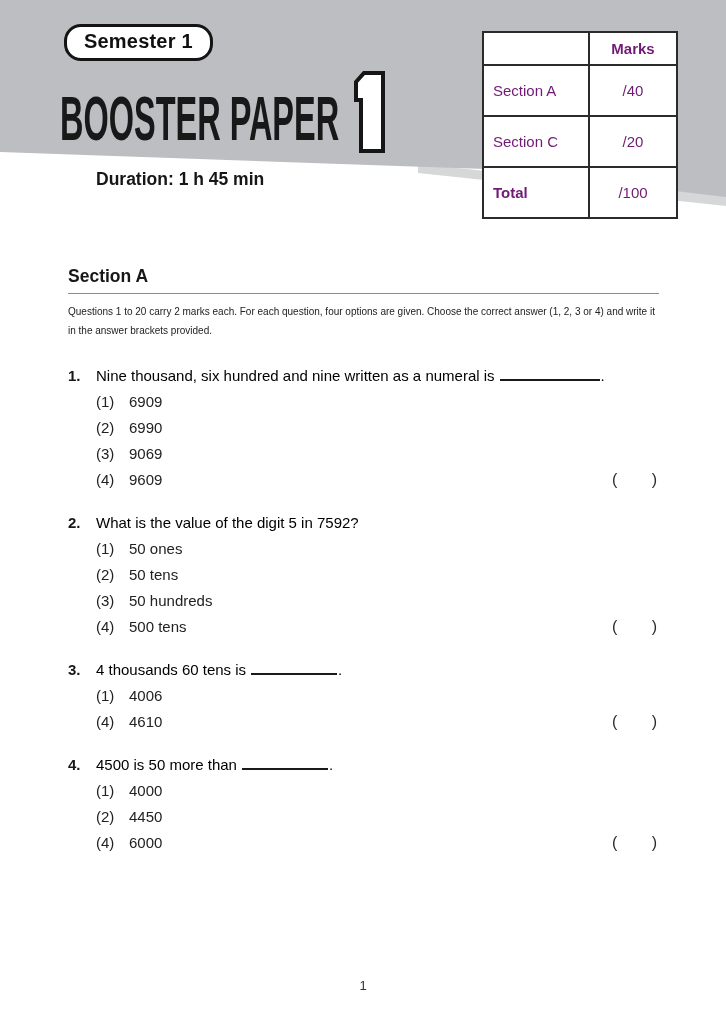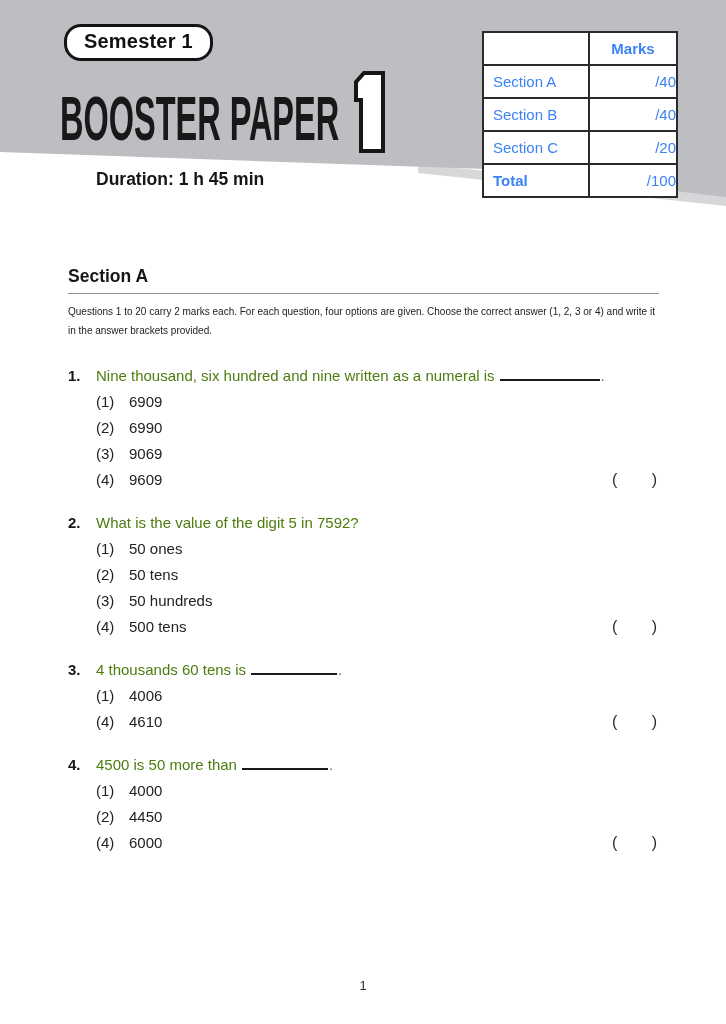--- a/index.html
+++ b/index.html
@@ -58,45 +58,45 @@
     width: 196px; height: 166px;
     border-collapse: collapse;
     background: #ffffff;
     table-layout: fixed;
   }
   .marks-table td {
     border: 2px solid #2b2b2b;
     font-size: 15px;
     padding: 0 0 0 9px;
     height: 33px;
-    color: #3b82f6;
+    color: #701a75;
     background: #fff;
   }
-  .marks-table td.val { text-align: right; padding: 0; width: 88px; }
+  .marks-table td.val { text-align: center; padding: 16px; width: 88px; }
   .marks-table td.hdr { font-weight: bold; text-align: center; padding: 0; }
   .marks-table tr.total td:first-child { font-weight: bold; }
 
   
   .content {
     position: absolute; left: 68px; top: 266px; width: 591px;
   }
   .section-title {
     font-size: 17.5px; font-weight: bold; color: #171717;
     padding-bottom: 6px;
     border-bottom: 1.5px solid #8d8d8d;
   }
   .instructions {
     margin-top: 8px;
     font-size: 10px; line-height: 19px; color: #222;
   }
   .questions { margin-top: 23px; }
   .question { margin-bottom: 17px; }
   .q-head { display: flex; line-height: 26px; font-size: 15px; }
   .q-num { font-weight: bold; width: 28px; flex: 0 0 28px; color: #171717; }
-  .q-text { color: #4d7c0f; }
+  .q-text { color: #000000; }
   .blank {
     display: inline-block; width: 100px; height: 13px;
     border-bottom: 2px solid #1a1a1a;
     margin-left: 5px; margin-right: 1px;
   }
   .blank.sm { width: 86px; }
   .opts { padding-left: 28px; }
   .opt { position: relative; line-height: 26px; font-size: 15px; color: #222; }
   .opt-label { display: inline-block; width: 33px; }
   .bracket {
@@ -132,24 +132,20 @@
     <tbody>
         <tr>
       <td></td>
       <td class="hdr val">Marks</td>
     </tr>
     <tr>
       <td>Section A</td>
       <td class="val">/40</td>
     </tr>
     <tr>
-      <td>Section B</td>
-      <td class="val">/40</td>
-    </tr>
-    <tr>
       <td>Section C</td>
       <td class="val">/20</td>
     </tr>
     <tr class="total">
       <td>Total</td>
       <td class="val">/100</td>
     </tr>
   </tbody>
     </table>
 

